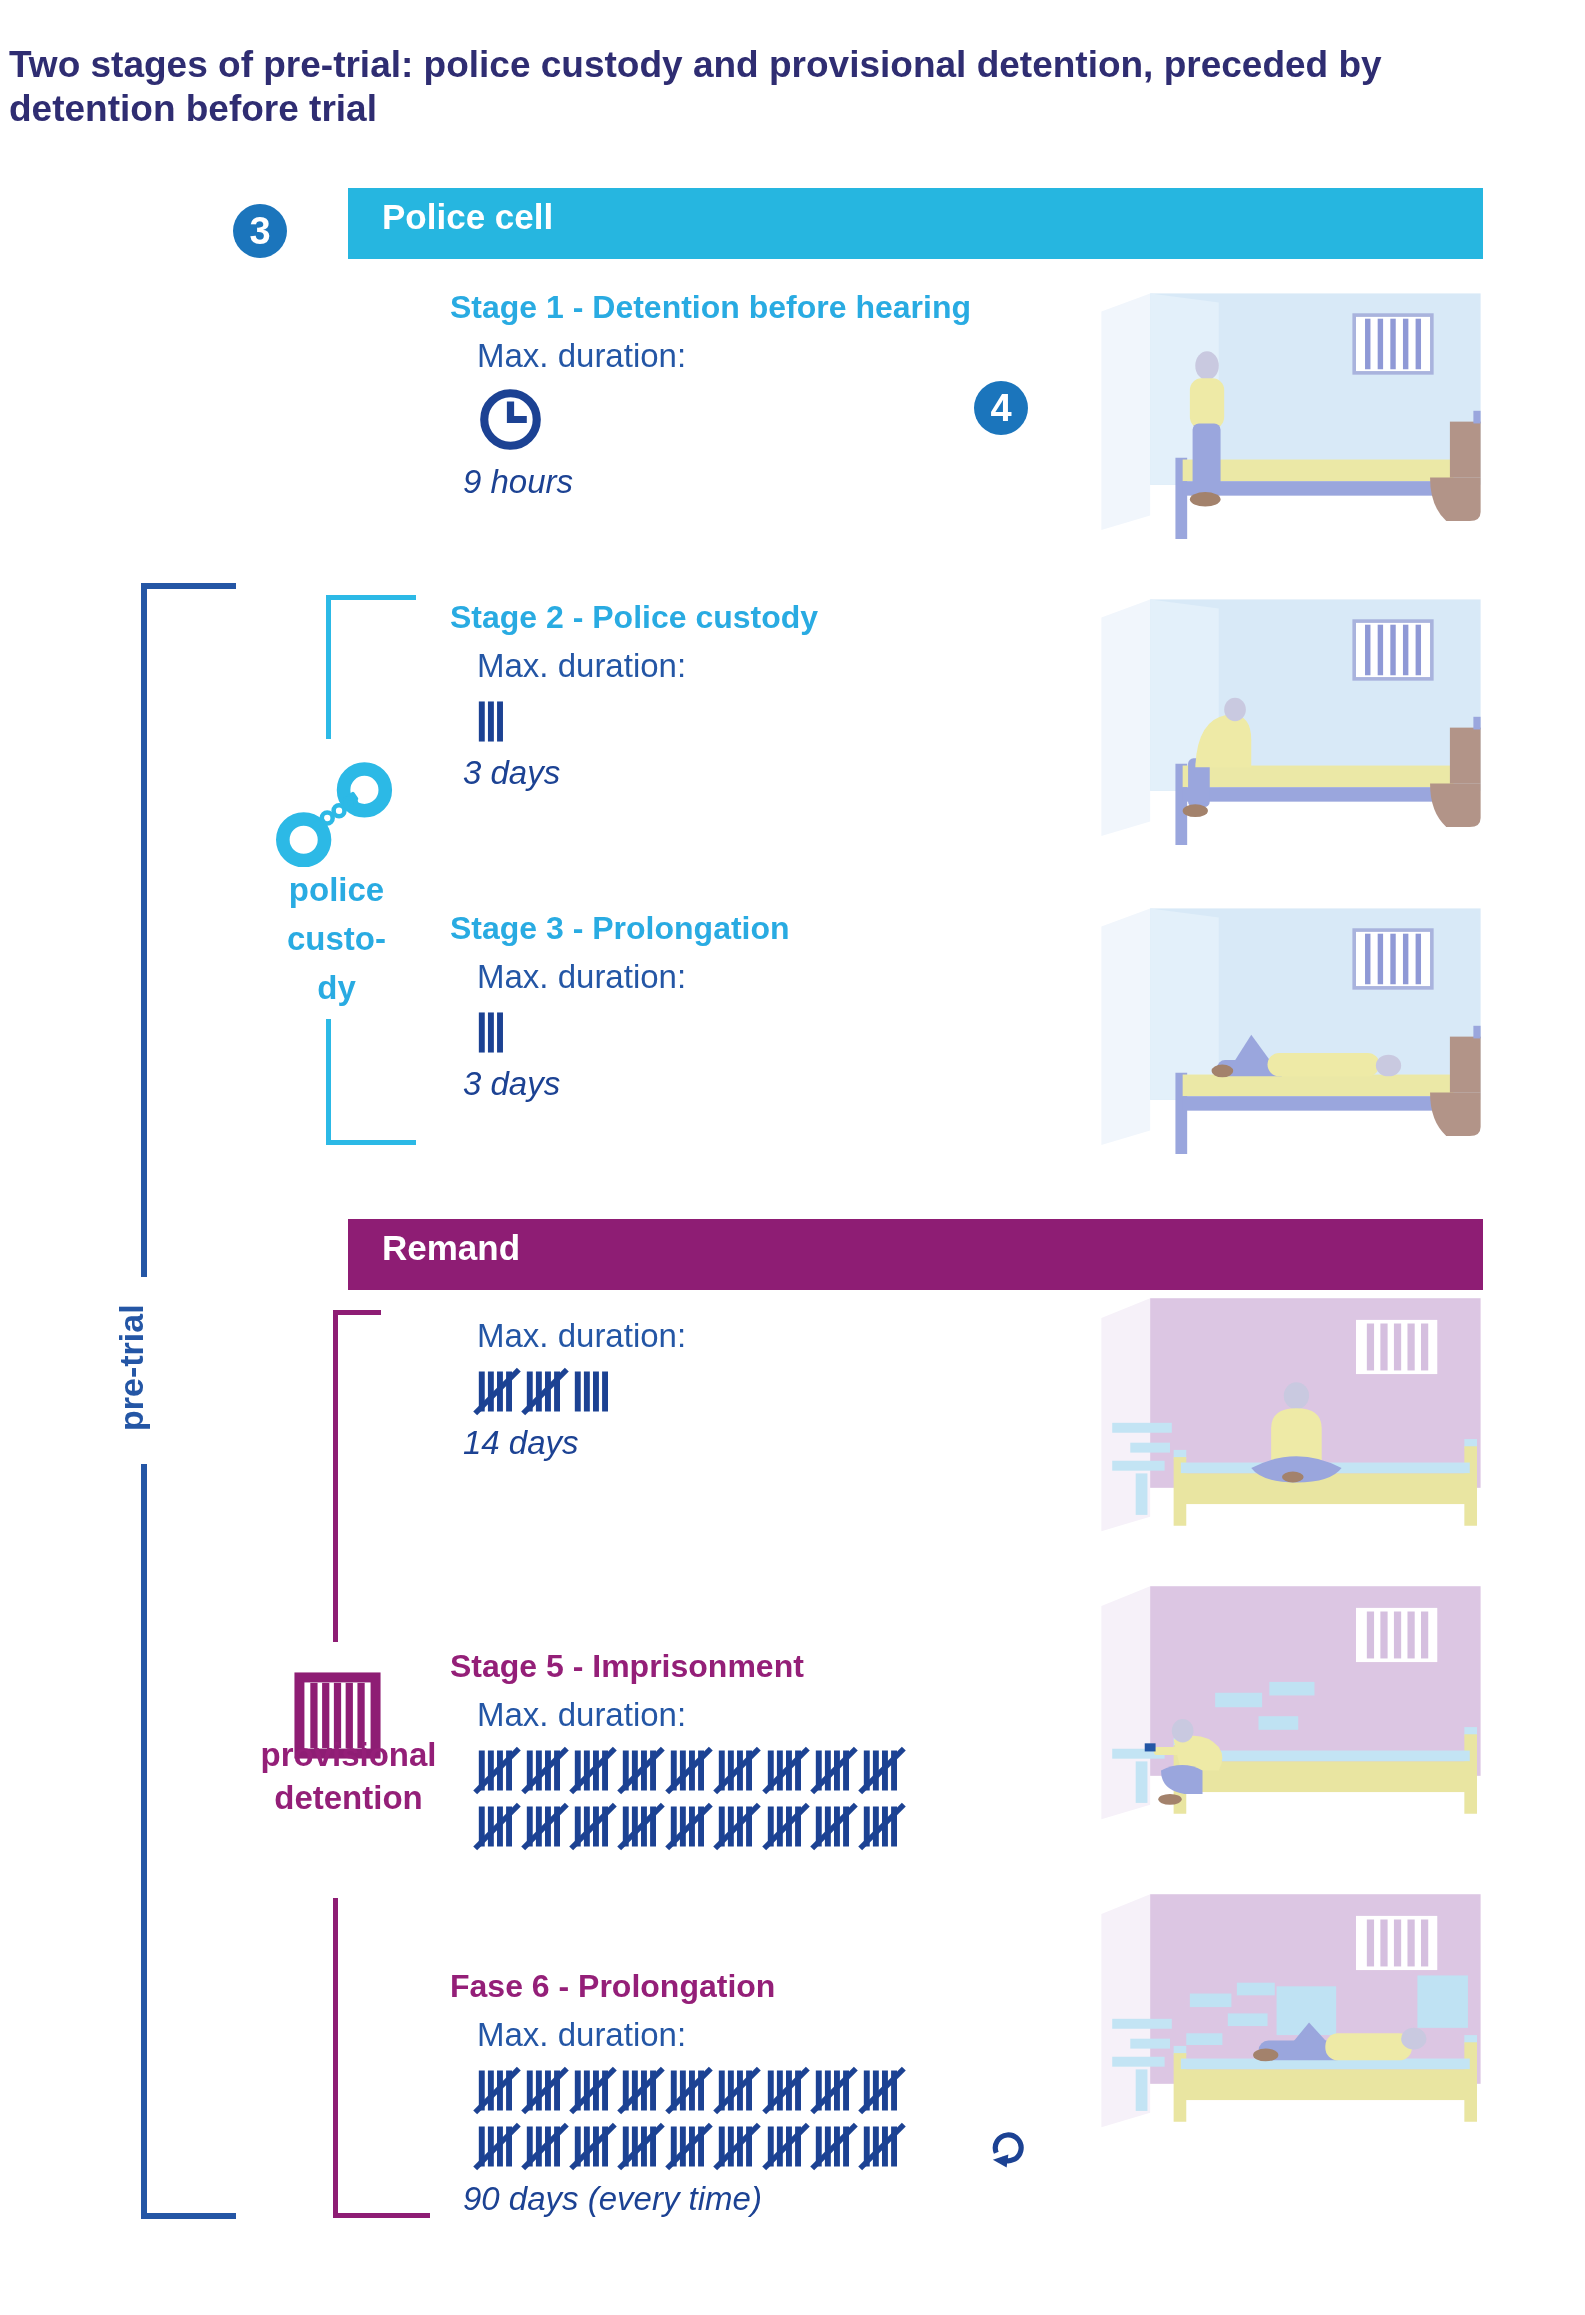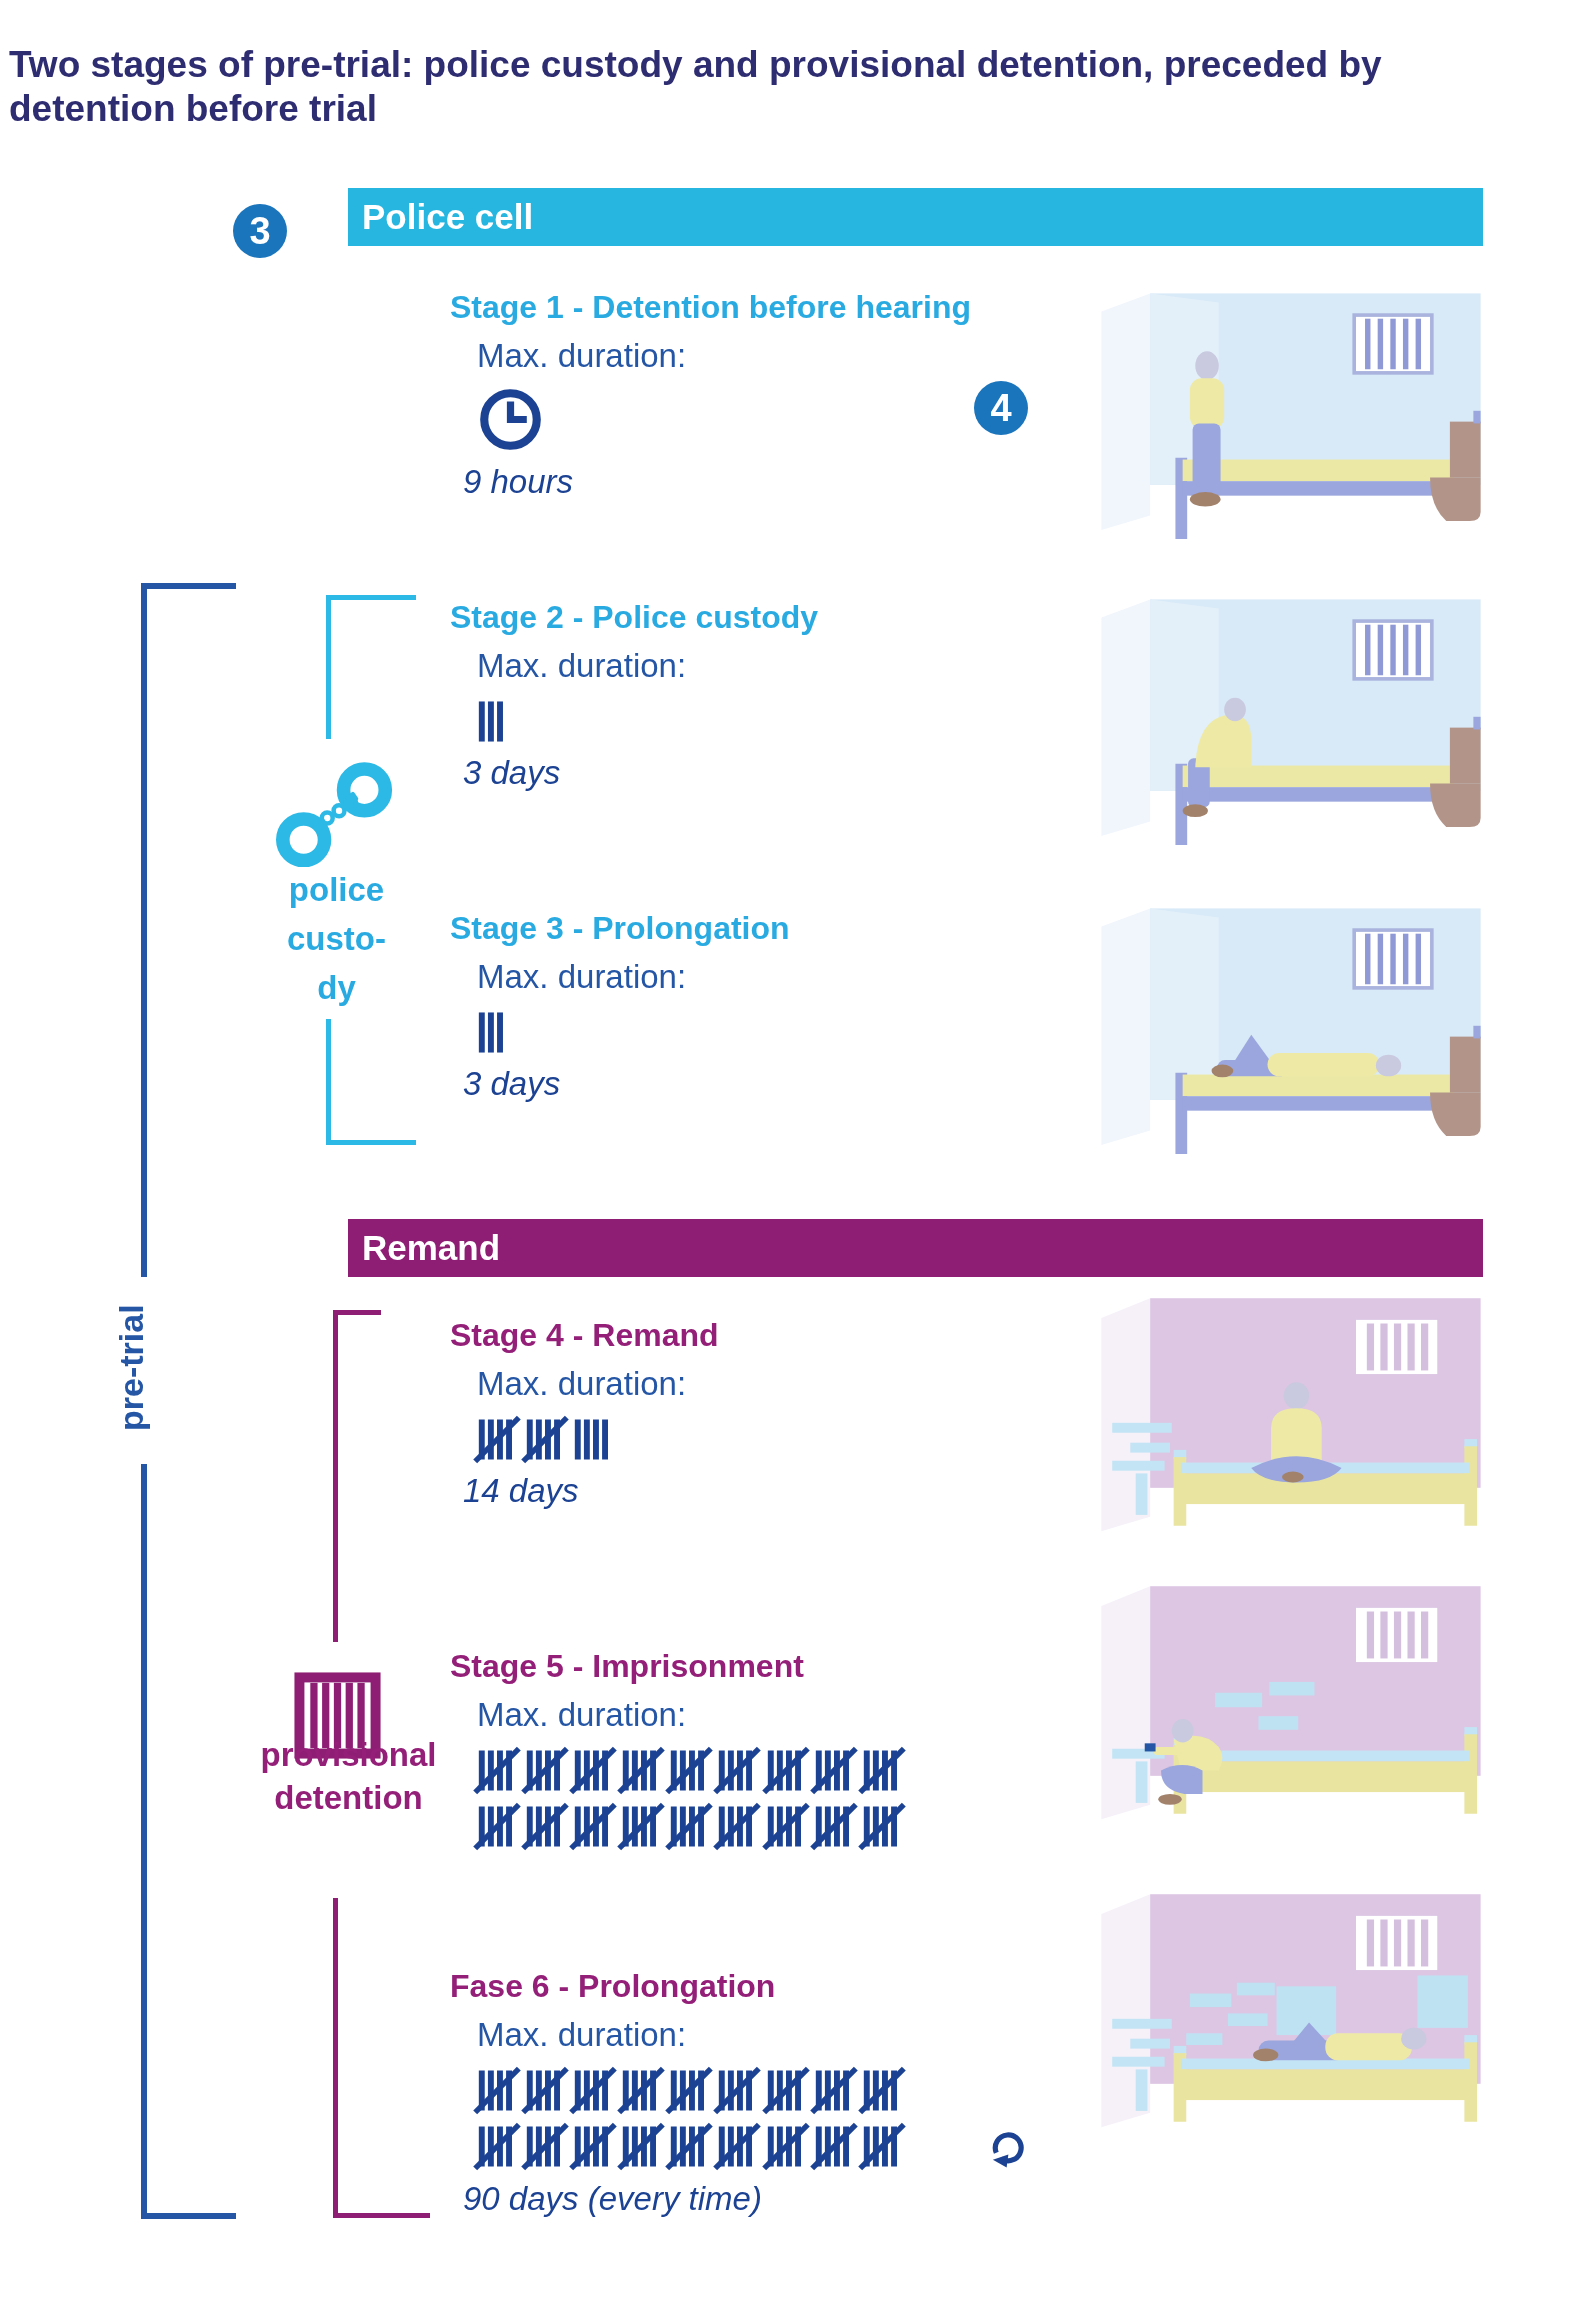--- a/index.html
+++ b/index.html
@@ -10,22 +10,22 @@
   .page-title{
     position:absolute;left:9px;top:43px;width:1493px;
     font-size:37px;font-weight:bold;color:#2f2d72;line-height:1.18;margin:0;
   }
   .badge{
     position:absolute;width:54px;height:54px;border-radius:50%;
     background:#1b75bc;color:#ffffff;font-size:38px;font-weight:bold;
     display:flex;align-items:center;justify-content:center;
   }
   .section-bar{
-    position:absolute;left:348px;width:1135px;height:58px;box-sizing:border-box;
-    color:#ffffff;font-size:35px;font-weight:bold;line-height:58px;padding-left:14px;
+    position:absolute;left:348px;width:1135px;height:71px;box-sizing:border-box;
+    color:#ffffff;font-size:35px;font-weight:bold;line-height:58px;padding-left:34px;
   }
   .bar-cyan{background:#26b6e0;top:188px;}
   .bar-purple{background:#8e1d74;top:1219px;}
   .stage{position:absolute;left:450px;width:642px;}
   .stage-heading{font-size:32px;font-weight:bold;margin:0 0 11px 0;}
   .heading-cyan{color:#29abe2;}
   .heading-purple{color:#941f78;}
   .max-label{font-size:33px;color:#2456a5;margin:0 0 11px 27px;}
   .viz{margin:0 0 7.2px 27px;}
   .duration{font-size:33px;font-style:italic;color:#1c4293;margin-left:13px;}
@@ -191,21 +191,20 @@
             <rect x="2" y="6" width="6.5" height="44" fill="#1c4293"></rect>
             <rect x="12" y="6" width="6.5" height="44" fill="#1c4293"></rect>
             <rect x="22" y="6" width="6.5" height="44" fill="#1c4293"></rect>
           </svg>
         </div>
       </div>
     <div class="duration">3 days</div>
   </div>
 
   <div class="stage" style="top:1317px;">
-    <h3 class="stage-heading heading-purple">Stage 4 - Remand</h3>
     <div class="max-label">Max. duration:</div>
     <div class="viz tally-rows">
         <div class="tally-row">
           <svg width="40" height="51" viewBox="0 0 44 56" overflow="visible">
             <rect x="2" y="6" width="6.5" height="44" fill="#1c4293"></rect>
             <rect x="12" y="6" width="6.5" height="44" fill="#1c4293"></rect>
             <rect x="22" y="6" width="6.5" height="44" fill="#1c4293"></rect>
             <rect x="32" y="6" width="6.5" height="44" fill="#1c4293"></rect>
             <line x1="-2" y1="52" x2="46" y2="4" stroke="#1c4293" stroke-width="6"></line>
           </svg>

